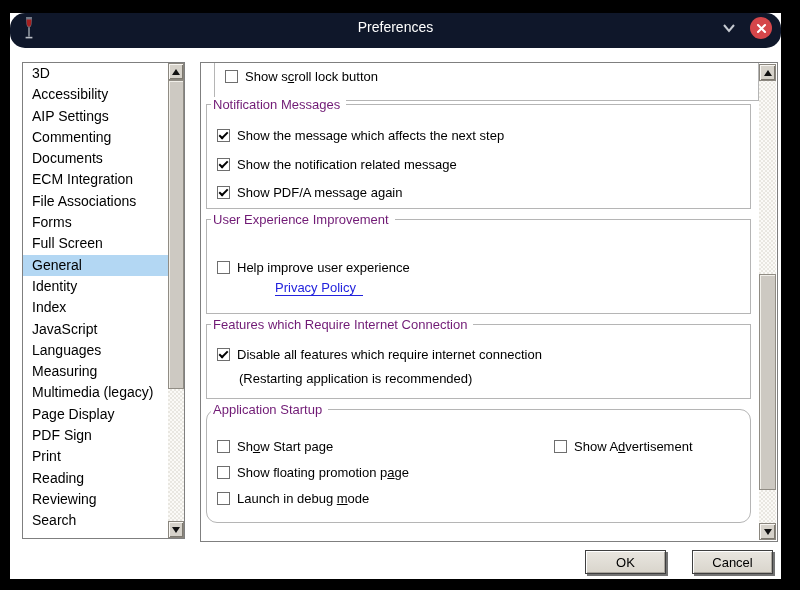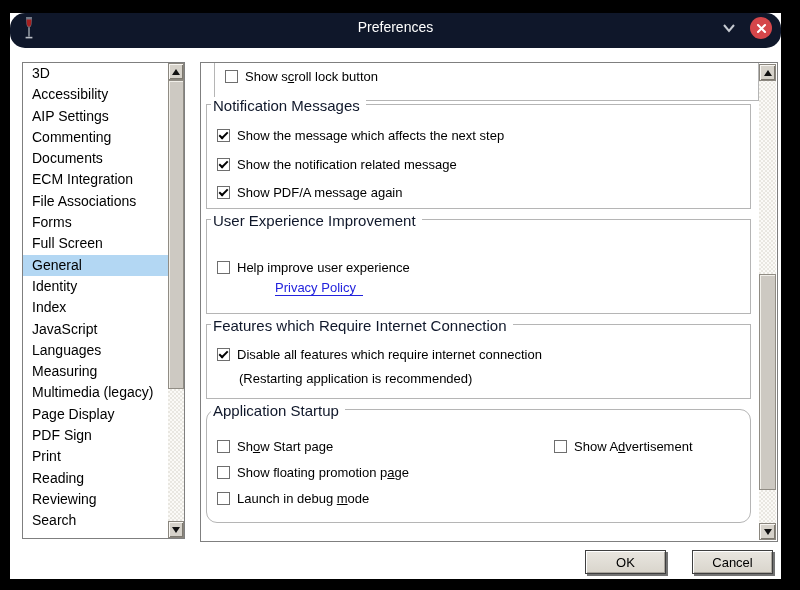--- a/index.html
+++ b/index.html
@@ -45,21 +45,21 @@
            box-shadow:inset 1px 1px 0 #f1efe9; }
 
   
   .panel { position:absolute; left:190px; top:14px; width:578px; height:480px;
            border:1px solid #7f7f7f; background:#fff; }
   .panel .vscroll { top:1px; right:1px; bottom:1px; width:17px; }
 
   .group { position:absolute; left:5px; width:545px; border:1px solid #b5b5b5; }
   .group.noTop { border-top:none; }
   .legend { position:absolute; top:-8px; left:4px; background:#fff; padding:0 6px 0 2px;
-            font-size:15px; color:#0f172a; white-space:nowrap; }
+            font-size:13px; color:#701a75; white-space:nowrap; }
 
   .cbrow { position:absolute; left:10px; display:flex; align-items:center; height:15px;
            font-size:13px; color:#000; white-space:nowrap; }
   .cb { width:13px; height:13px; border:1px solid #6e6e6e; background:#fff; margin-right:7px; flex:none; }
   .cb.checked::before { content:""; display:block; width:7px; height:3px;
                         border-left:2px solid #000; border-bottom:2px solid #000;
                         transform:rotate(-45deg); margin:2px 0 0 1px; }
   .statictext { position:absolute; font-size:13px; color:#000; white-space:nowrap; }
   .link { position:absolute; font-size:13px; color:#2323dd; border-bottom:1px solid #2323dd;
           padding-right:7px; cursor:pointer; white-space:nowrap;margin-left:36px; }

